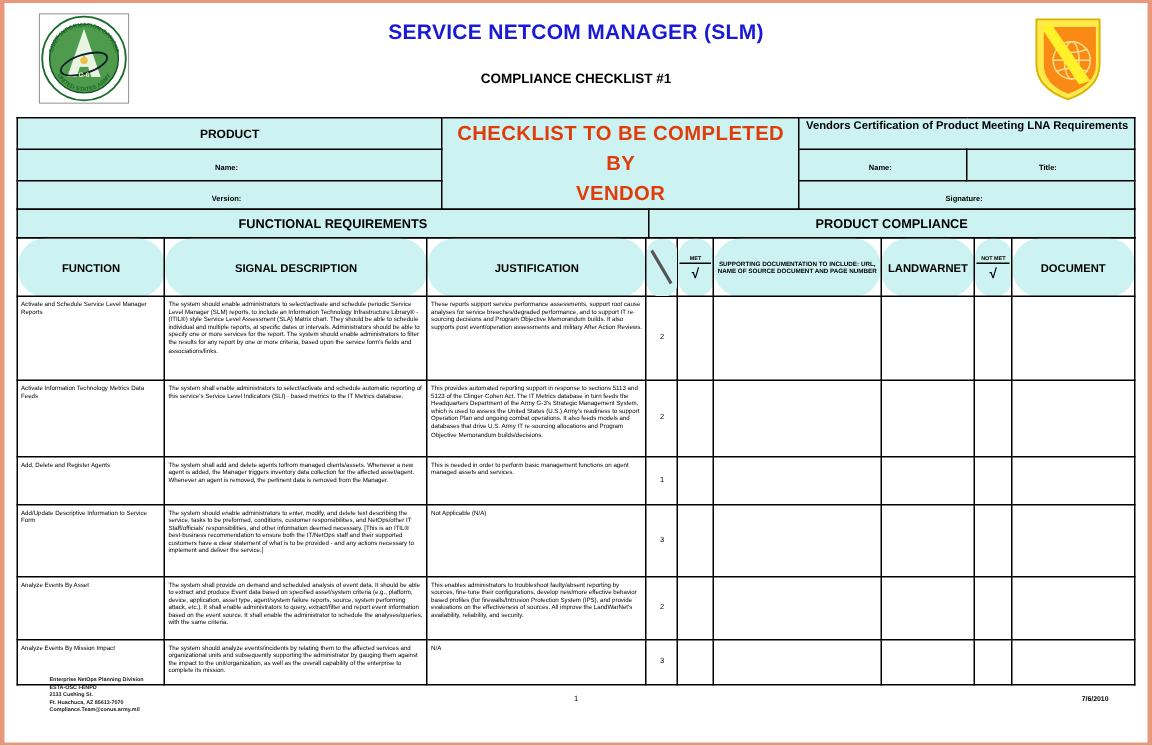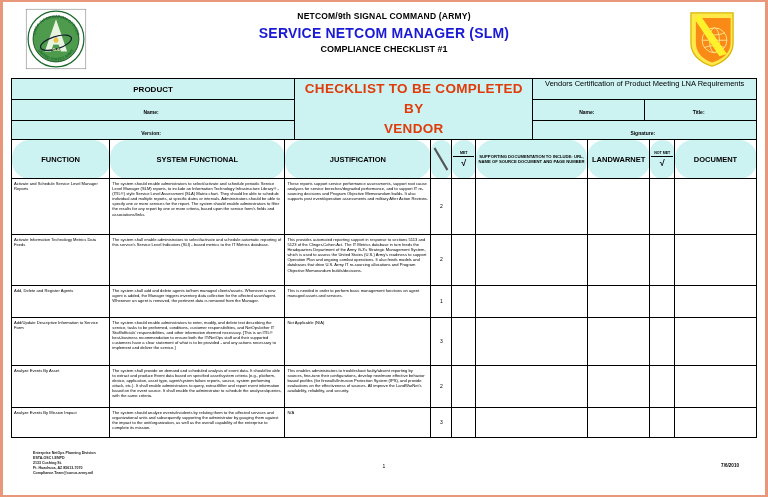--- a/index.html
+++ b/index.html
@@ -14,42 +14,42 @@
     border-top:2px solid #e8977a;border-bottom:2px solid #e8977a;
     padding:4px 8px 0 8px;box-sizing:border-box;
   }
 
   
   .masthead{display:flex;align-items:flex-start;height:72px;}
   .emblem-left,.emblem-right{flex:0 0 auto;width:62px;height:62px;margin-top:2px;}
   .title-block{flex:1 1 auto;text-align:center;padding-top:4px;}
   .t-line1,.t-line2{font-size:8.5px;font-weight:bold;letter-spacing:.2px;line-height:12px;}
   .t-line3{font-size:14px;font-weight:bold;color:#1919d6;letter-spacing:.2px;line-height:18px;margin-top:2px;}
-  .t-line4{font-size:9px;font-weight:bold;line-height:13px;margin-top:1px;}
+  .t-line4{font-size:9px;font-weight:bold;line-height:13px;margin-top:16px;}
   .emblem-left{margin-left:14px;}
   .emblem-right{margin-right:14px;}
 
   
   table{border-collapse:collapse;table-layout:fixed;}
   .cyan{background:#cdf2f2;}
   td,th{border:1px solid #000;vertical-align:top;}
 
   
   .band{width:100%;}
   .band td{padding:0;text-align:center;}
   .band .hdr{
     text-align:center;font-size:8px;font-weight:bold;padding:3px 2px;
     vertical-align:middle;
   }
   .band .fieldlabel{font-size:5px;font-weight:bold;padding:1px 2px;}
   .checklist-cell{
     text-align:center;font-size:13.5px;font-weight:bold;color:#e03c0a;
     letter-spacing:.3px;line-height:20px;vertical-align:middle;padding:4px 2px;
   }
-  .vend-hdr{text-align:center;font-size:7.5px;font-weight:normal;padding:2px;line-height:9px;}
+  .vend-hdr{text-align:center;font-size:7.5px;font-weight:bold;padding:2px;line-height:9px;}
 
   
   .secband{width:100%;margin-top:-1px;}
   .secband td{text-align:center;font-size:8.5px;font-weight:bold;padding:4px 2px;}
 
   
   .grid{width:100%;margin-top:-1px;}
   .grid th{
     text-align:center;font-weight:bold;vertical-align:middle;padding:2px 1px;border-radius:18px;
   }
@@ -94,21 +94,20 @@
         <text font-size="6.4" font-weight="bold" fill="#1d6b2c" font-family="'Liberation Sans',sans-serif">
           <textPath href="#arcTop" startOffset="50%" text-anchor="middle">CHIEF INFORMATION OFFICER</textPath>
         </text>
         <text font-size="6.4" font-weight="bold" fill="#1d6b2c" font-family="'Liberation Sans',sans-serif">
           <textPath href="#arcBot" startOffset="50%" text-anchor="middle">UNITED STATES ARMY</textPath>
         </text>
       </svg>
     </div>
 
     <div class="title-block">
-      <div class="t-line1">NETCOM/9th SIGNAL COMMAND (ARMY)</div>
       <div class="t-line3">SERVICE NETCOM MANAGER (SLM)</div>
       <div class="t-line4">COMPLIANCE CHECKLIST #1</div>
     </div>
 
     <div class="emblem-right">
       <svg viewBox="0 0 100 100" width="62" height="62">
         <path d="M16 8 H84 V56 Q84 82 50 94 Q16 82 16 56 Z" fill="#ffe94a" stroke="#d8b400" stroke-width="2"></path>
         <path d="M24 16 H80 V56 Q80 78 50 88 Q24 78 24 56 Z" fill="#f98a16"></path>
         <g stroke="#ffe08a" stroke-width="1.6" fill="none">
           <circle cx="54" cy="52" r="20"></circle>
@@ -158,37 +157,49 @@
         <span class="fieldlabel"></span>
       </td>
       <td class="cyan" colspan="2" style="height:18px">
         <span class="fieldlabel">Signature:</span>
         <span class="fieldlabel"></span>
       </td>
     </tr>
   </tbody>
     </table>
 
+  <table class="secband">
+    <colgroup>
+        <col style="width:56.5%">
+        <col style="width:43.5%">
+      </colgroup>
+    <tbody>
+        <tr>
+      <td class="cyan">FUNCTIONAL REQUIREMENTS</td>
+      <td class="cyan">PRODUCT COMPLIANCE</td>
+    </tr>
+  </tbody>
+    </table>
 
   <table class="grid">
     <colgroup>
       <col style="width:13.2%">
         <col style="width:23.5%">
         <col style="width:19.6%">
       <col style="width:2.8%">
         <col style="width:3.2%">
         <col style="width:15.0%">
       <col style="width:8.4%">
         <col style="width:3.3%">
         <col style="width:11.0%">
     </colgroup>
     <thead>
       <tr style="height:34px">
         <th class="cyan th-main">FUNCTION</th>
-        <th class="cyan th-main">SYSTEM FUNCTIONAL</th>
+        <th class="cyan th-main">SIGNAL DESCRIPTION</th>
         <th class="cyan th-main">JUSTIFICATION</th>
         <th class="cyan diag">
           <svg width="100%" height="34" viewBox="0 0 22 34" preserveAspectRatio="none">
             <line x1="3" y1="6" x2="19" y2="28" stroke="#555" stroke-width="2.5"></line>
           </svg>
         </th>
         <th class="cyan met-head">
           <div class="met-top">MET</div>
           <div class="met-tick">√</div>
         </th>

